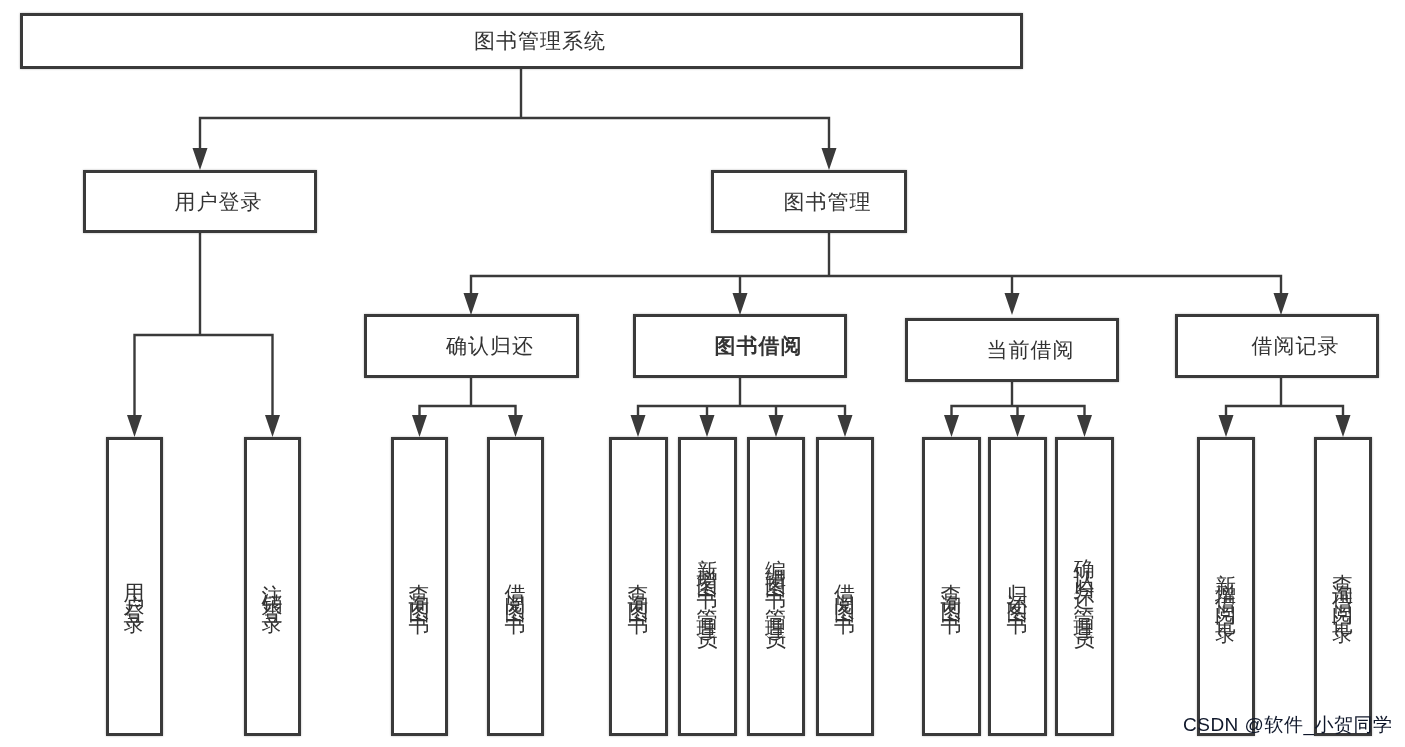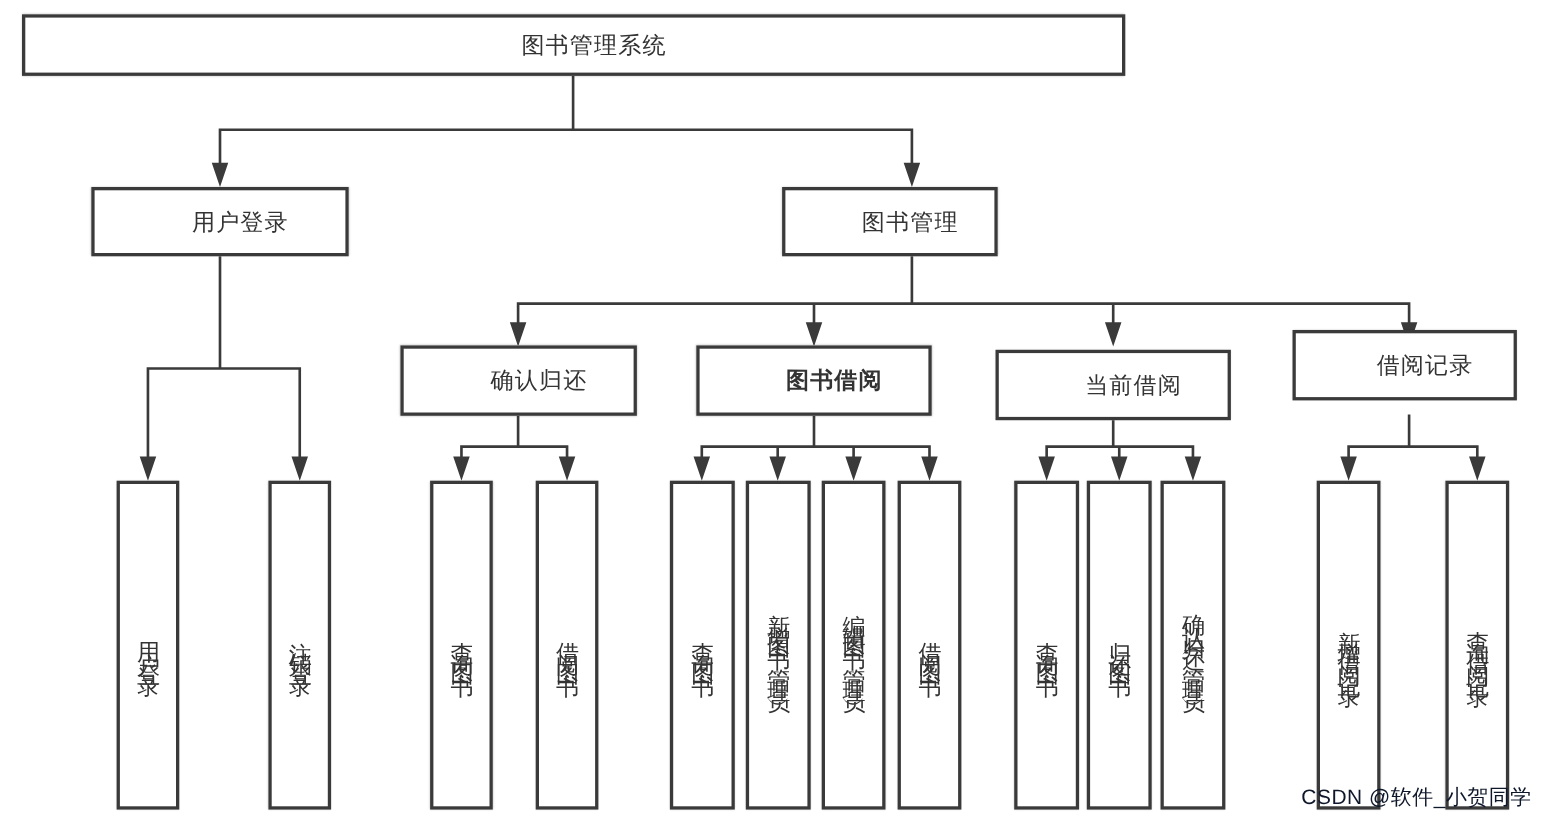--- a/index.html
+++ b/index.html
@@ -127,21 +127,21 @@
 
   <div class="box" style="left:364px; top:314px; width:215px; height:64px;">
     <span>确认归还</span>
   </div>
   <div class="box" style="left:633px; top:314px; width:214px; height:64px;font-weight:bold;">
     <span>图书借阅</span>
   </div>
   <div class="box" style="left:905px; top:318px; width:214px; height:64px;">
     <span>当前借阅</span>
   </div>
-  <div class="box" style="left:1175px; top:300px; width:204px; height:64px;">
+  <div class="box" style="left:1175px; top:314px; width:204px; height:64px;">
     <span>借阅记录</span>
   </div>
 
   <div class="leaf" style="left:106px; width:57px;">
     <span class="vtext">用户登录</span>
   </div>
   <div class="leaf" style="left:244px; width:57px;">
     <span class="vtext">注销登录</span>
   </div>
 

